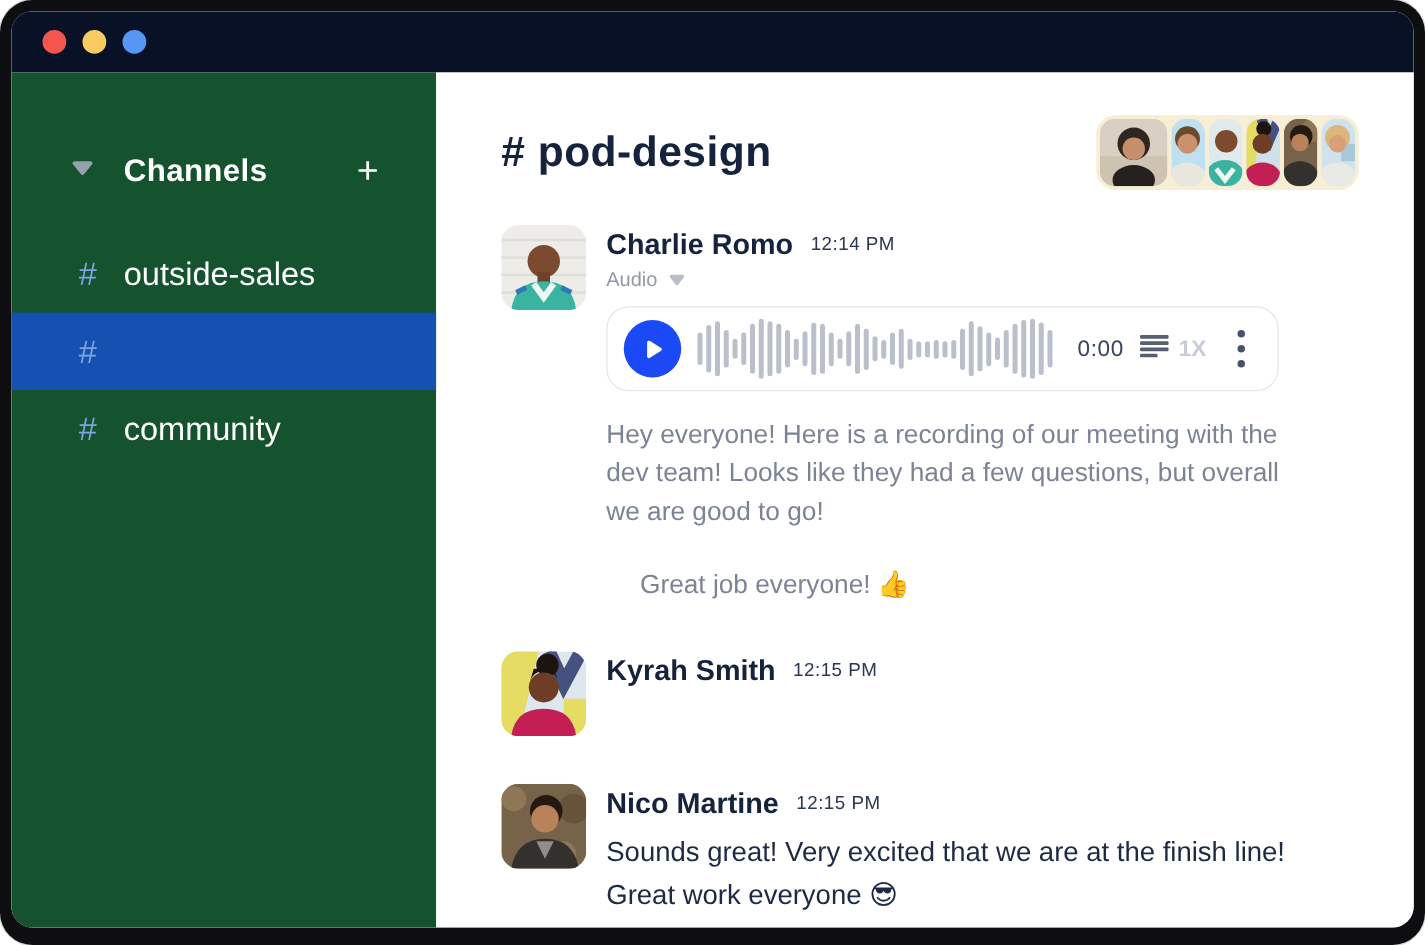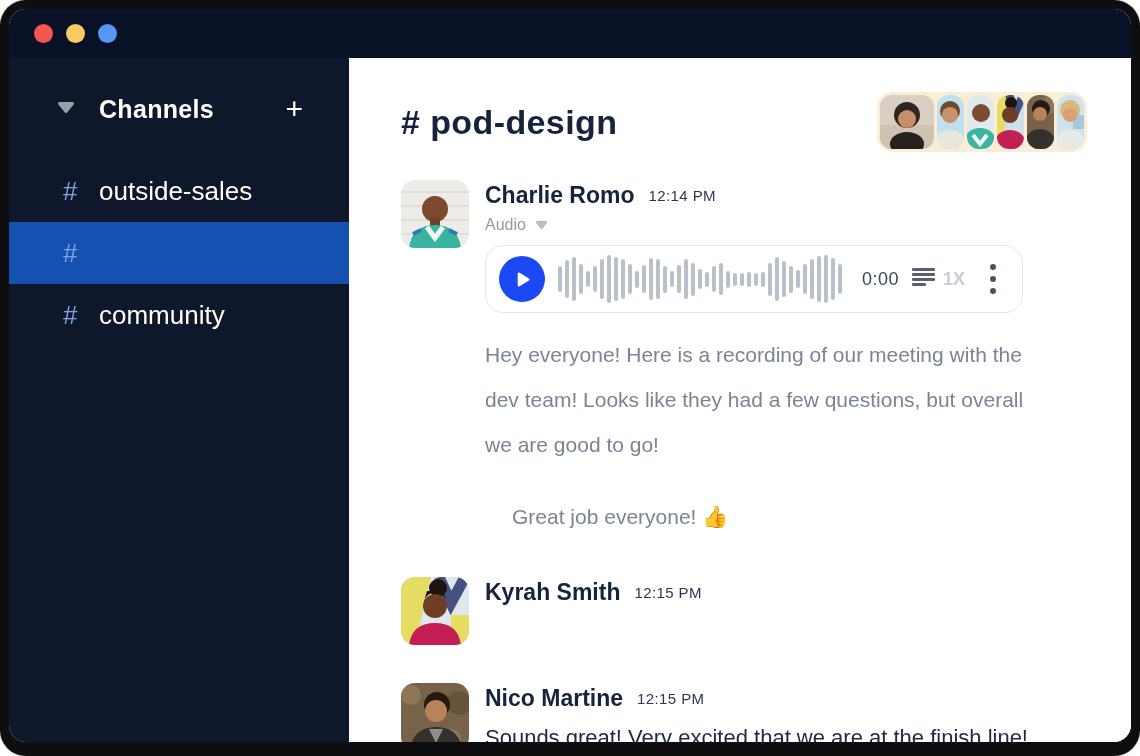--- a/index.html
+++ b/index.html
@@ -15,21 +15,21 @@
   .titlebar { flex:0 0 49px; background:#081125; display:flex; align-items:center;
               padding-left:25px; gap:13px; }
   .tl-dot { width:19px; height:19px; border-radius:50%; }
   .tl-red { background:#f4574d; }
   .tl-yellow { background:#f8cb63; }
   .tl-blue { background:#5896f6; }
 
   .body-row { flex:1; display:flex; min-height:0; }
 
   
-  .sidebar { flex:0 0 340px; background:#0f172a; color:#fff; padding-top:36px; }
+  .sidebar { flex:0 0 340px; background:#14532d; color:#fff; padding-top:64px; }
   .channels-header { display:flex; align-items:center; padding:0 46px 0 48px; height:30px; }
   .channels-title { font-size:25px; font-weight:700; margin-left:24px; letter-spacing:.3px; }
   .add-btn { margin-left:auto; font-size:30px; font-weight:400; color:#fff; line-height:1;
              background:none; border:none; cursor:pointer; font-family:inherit; }
   .channel-list { margin-top:36px; display:flex; flex-direction:column; }
   .channel-row { height:62px; display:flex; align-items:center; padding-left:54px;
                  font-size:26px; cursor:pointer; }
   .channel-row.active { background:#1551b0; }
   .channel-hash { color:#7fa3e0; width:24px; }
   .channel-name { color:#ffffff; margin-left:12px; font-weight:400; }
@@ -64,21 +64,21 @@
               display:flex; align-items:center; justify-content:center; cursor:pointer; flex:0 0 46px; }
   .waveform { display:flex; align-items:center; gap:3px; height:50px; cursor:pointer; }
   .wbar { width:4px; border-radius:2px; background:#bac0cb; flex:0 0 4px; }
   .elapsed { font-size:18px; color:#39455c; font-weight:500; margin-left:7px; letter-spacing:.5px; }
   .speed-group { display:flex; align-items:center; gap:8px; cursor:pointer; }
   .speed-label { font-size:18px; color:#c7ccd6; font-weight:700; }
   .kebab { margin-left:auto; background:none; border:none; display:flex; flex-direction:column;
            gap:6px; cursor:pointer; padding:4px; }
   .kebab span { width:6px; height:6px; border-radius:50%; background:#47536b; }
 
-  .msg-text { margin-top:19px; max-width:556px; font-size:21px; line-height:45px; color:#7b8494; }
+  .msg-text { margin-top:19px; max-width:556px; font-size:21px; line-height:31px; color:#7b8494; }
   .msg-text + .msg-text { margin-top:27px;margin-left:27px; }
   .msg-text-dark { margin-top:9px; max-width:575px; font-size:22px; line-height:34px; color:#1d2a44; }
 </style>
 </head>
 <body>
 
 <div class="frame">
   <div class="inner">
 
     <div class="titlebar">

